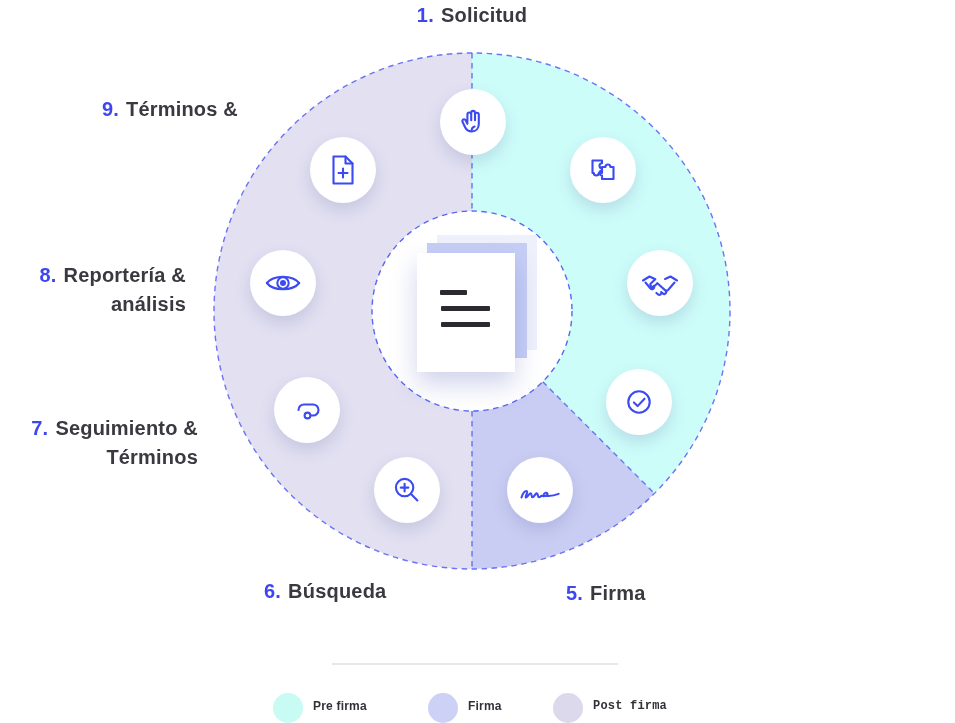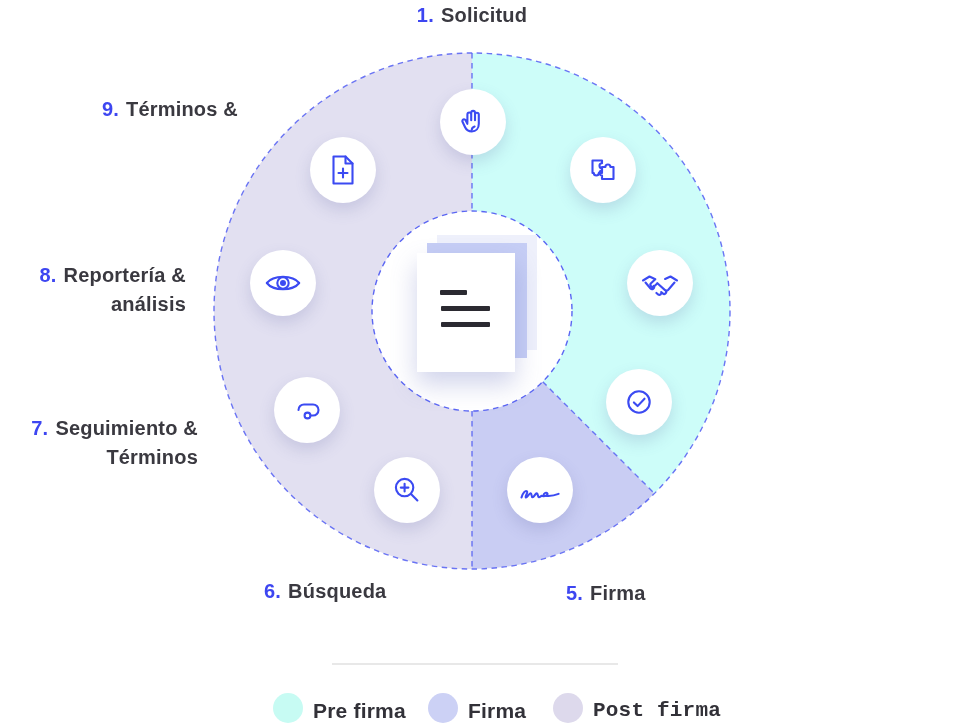--- a/index.html
+++ b/index.html
@@ -35,21 +35,21 @@
   
   .stage-label{position:absolute;font-size:20px;font-weight:700;color:var(--text-dark);
                line-height:29px;letter-spacing:.2px;white-space:nowrap;}
   .stage-label .num{color:var(--number-blue);margin-right:7px;}
   .ta-r{text-align:right;}
   .ta-c{text-align:center;}
 
   
   .legend-divider{position:absolute;left:332px;top:663px;width:286px;height:1.5px;background:var(--divider-gray);}
   .legend-dot{position:absolute;top:693px;width:30px;height:30px;border-radius:50%;}
-  .legend-label{position:absolute;top:699px;font-size:21px;font-weight:700;color:var(--legend-text);letter-spacing:.2px;}
+  .legend-label{position:absolute;top:699px;font-size:12px;font-weight:700;color:var(--legend-text);letter-spacing:.2px;}
 </style>
 </head>
 <body>
 
 <div class="canvas">
 
   <svg class="donut" width="955" height="723" viewBox="0 0 955 723">
     <path class="seg-pre" d="M472,311 L472,53 A258,258 0 0 1 654.4,493.4 Z"></path>
     <path class="seg-firma" d="M472,311 L654.4,493.4 A258,258 0 0 1 472,569 Z"></path>
     <path class="seg-post" d="M472,311 L472,569 A258,258 0 0 1 472,53 Z"></path>

